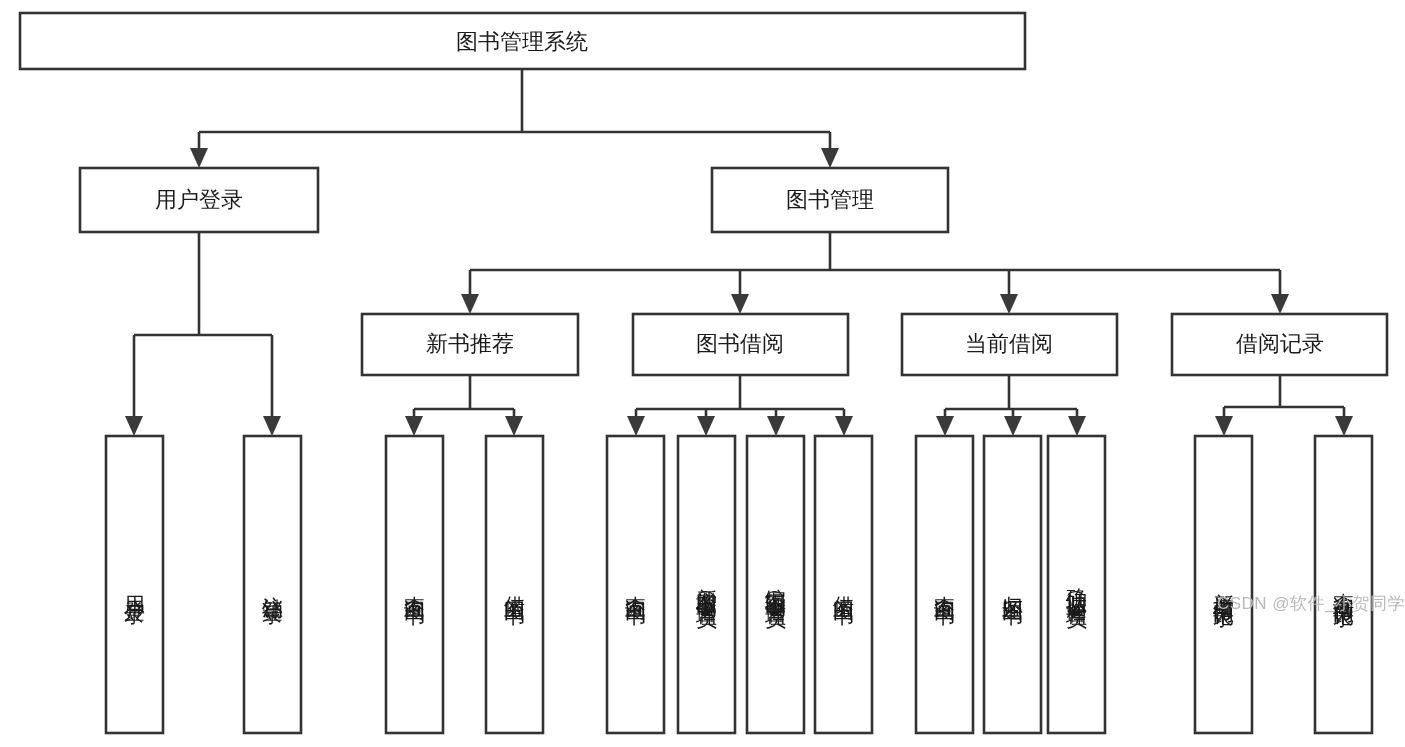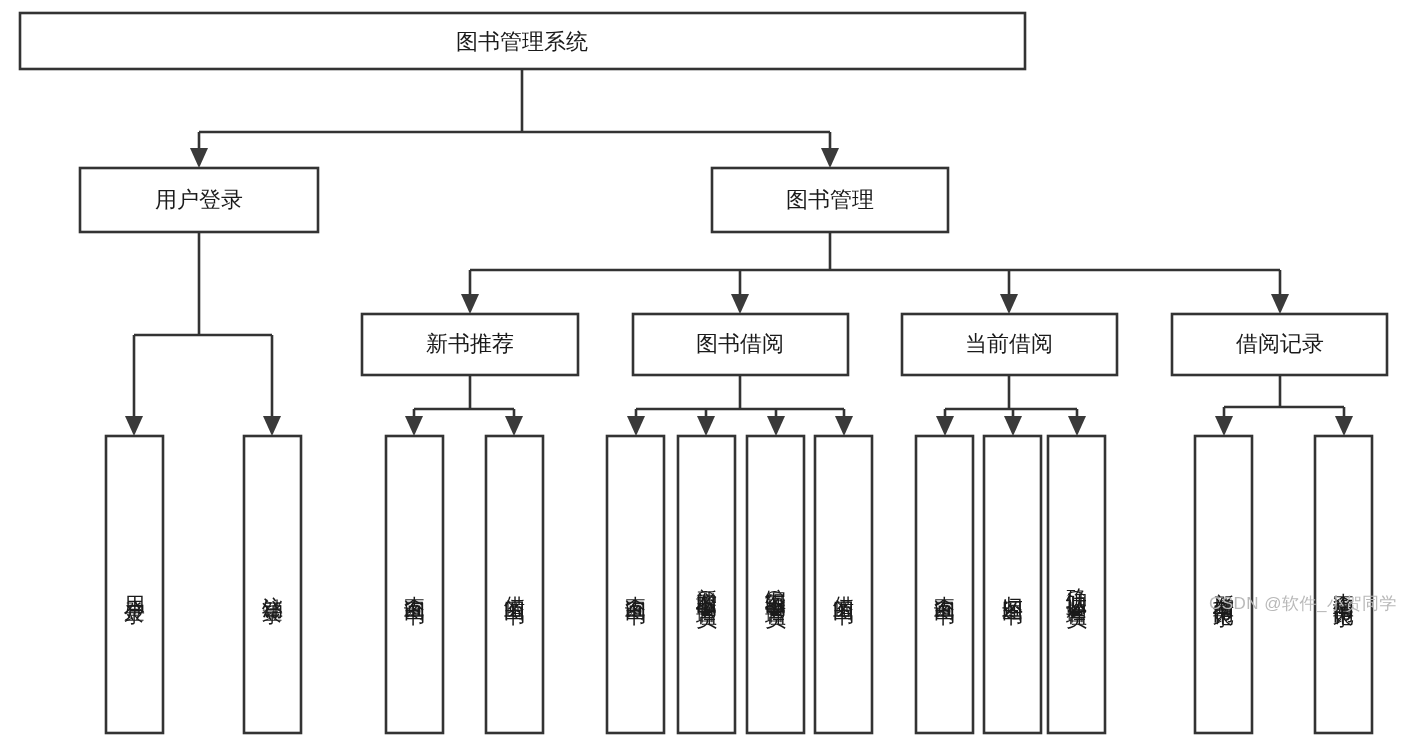--- a/index.html
+++ b/index.html
@@ -52,21 +52,21 @@
   }
   .node-label.vertical {
     font-size: 21px;
     writing-mode: vertical-rl;
     text-orientation: upright;
     letter-spacing: 3px;
     dominant-baseline: central;
   }
   .watermark-text {
     position: absolute;
-    right: 8px;
+    right: 0;
     bottom: 6px;
     font-family: "Liberation Sans", "DejaVu Sans", sans-serif;
     font-size: 17px;
     color: #b9b9b9;
     letter-spacing: 0.5px;
     user-select: none;
     pointer-events: none;
     white-space: nowrap;
   }
 </style>

